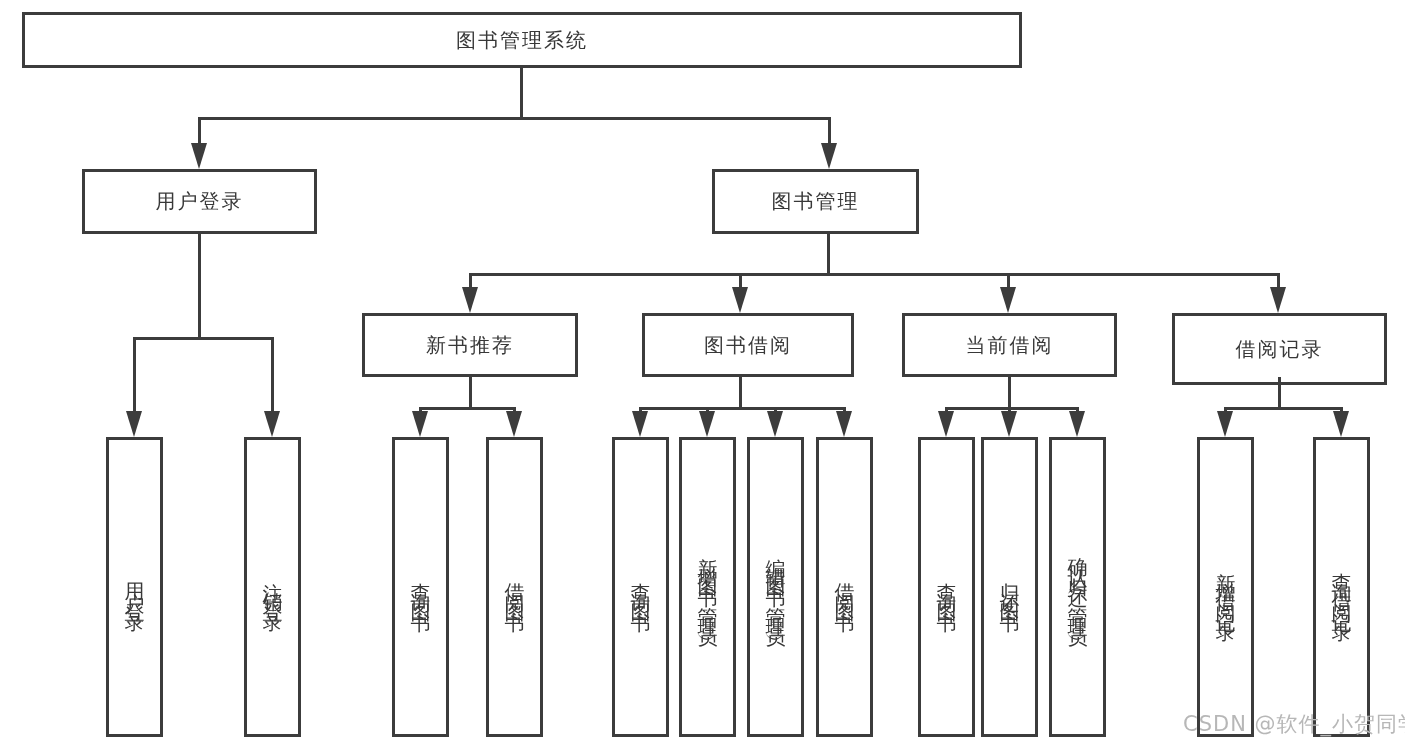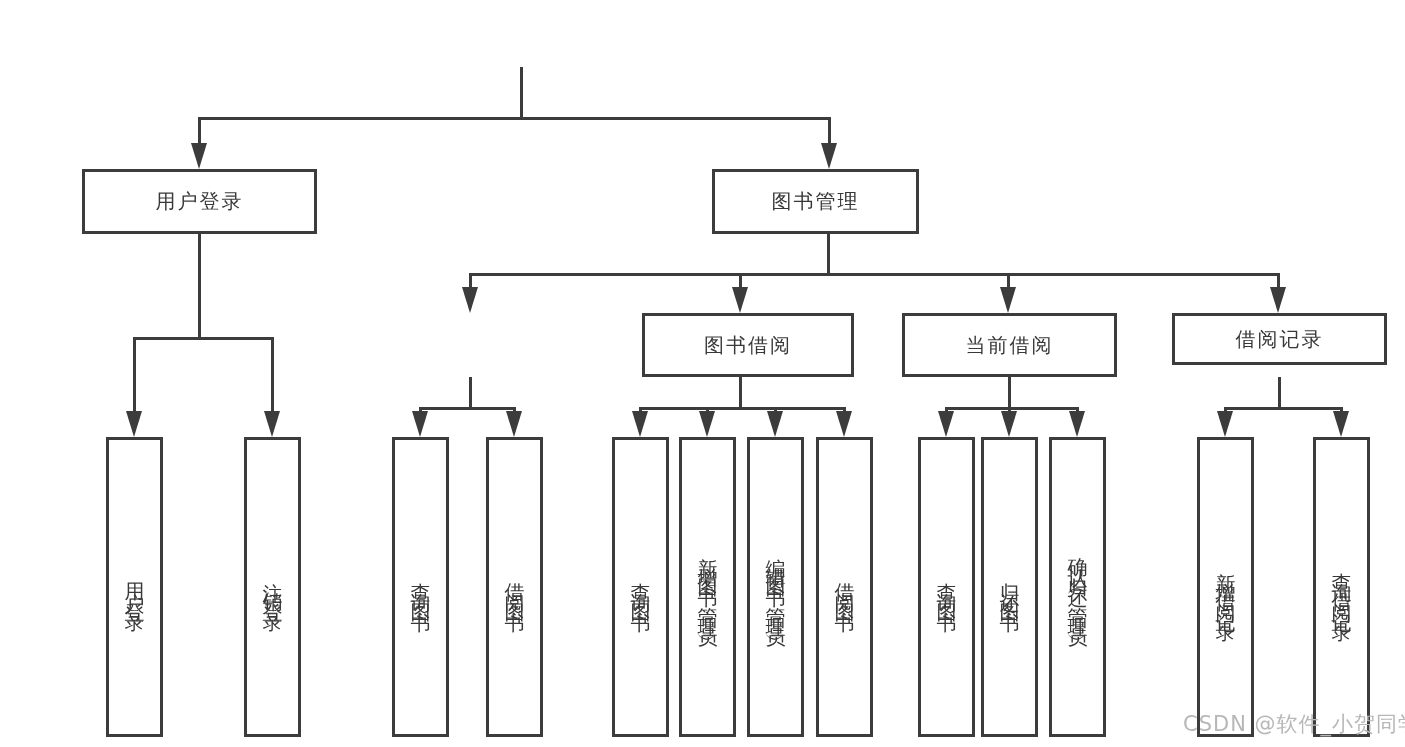--- a/index.html
+++ b/index.html
@@ -62,20 +62,23 @@
     white-space: nowrap;
     z-index: 10;
     letter-spacing: 1px;
   }
 </style>
 </head>
 <body>
 
 <div id="canvas">
 
+  <div class="box" style="left:22px; top:12px; width:1000px; height:56px;">
+    <span>图书管理系统</span>
+  </div>
 
   <div class="line" style="left:520px; top:67px; width:3px; height:52px;"></div>
   <div class="line" style="left:198px; top:117px; width:633px; height:3px;"></div>
   <div class="line" style="left:198px; top:117px; width:3px; height:32px;"></div>
   <div class="tri" style="left:191px; top:143px;"></div>
   <div class="line" style="left:828px; top:117px; width:3px; height:32px;"></div>
   <div class="tri" style="left:821px; top:143px;"></div>
 
   <div class="box" style="left:82px; top:169px; width:235px; height:65px;">
     <span>用户登录</span>
@@ -95,27 +98,30 @@
   <div class="line" style="left:469px; top:273px; width:811px; height:3px;"></div>
   <div class="line" style="left:469px; top:273px; width:3px; height:18px;"></div>
   <div class="tri" style="left:462px; top:287px;"></div>
   <div class="line" style="left:739px; top:273px; width:3px; height:18px;"></div>
   <div class="tri" style="left:732px; top:287px;"></div>
   <div class="line" style="left:1007px; top:273px; width:3px; height:18px;"></div>
   <div class="tri" style="left:1000px; top:287px;"></div>
   <div class="line" style="left:1277px; top:273px; width:3px; height:18px;"></div>
   <div class="tri" style="left:1270px; top:287px;"></div>
 
+  <div class="box" style="left:362px; top:313px; width:216px; height:64px;">
+    <span>新书推荐</span>
+  </div>
   <div class="box" style="left:634px; top:313px; width:212px; height:64px;margin-left:8px;">
     <span>图书借阅</span>
   </div>
   <div class="box" style="left:902px; top:313px; width:215px; height:64px;">
     <span>当前借阅</span>
   </div>
-  <div class="box" style="left:1172px; top:313px; width:215px; height:52px;">
+  <div class="box" style="left:1172px; top:313px; width:215px; height:72px;">
     <span>借阅记录</span>
   </div>
 
   <div class="line" style="left:469px; top:377px; width:3px; height:33px;"></div>
   <div class="line" style="left:419px; top:407px; width:97px; height:3px;"></div>
   <div class="line" style="left:419px; top:407px; width:3px; height:16px;"></div>
   <div class="tri" style="left:412px; top:411px;"></div>
   <div class="line" style="left:513px; top:407px; width:3px; height:16px;"></div>
   <div class="tri" style="left:506px; top:411px;"></div>
 

